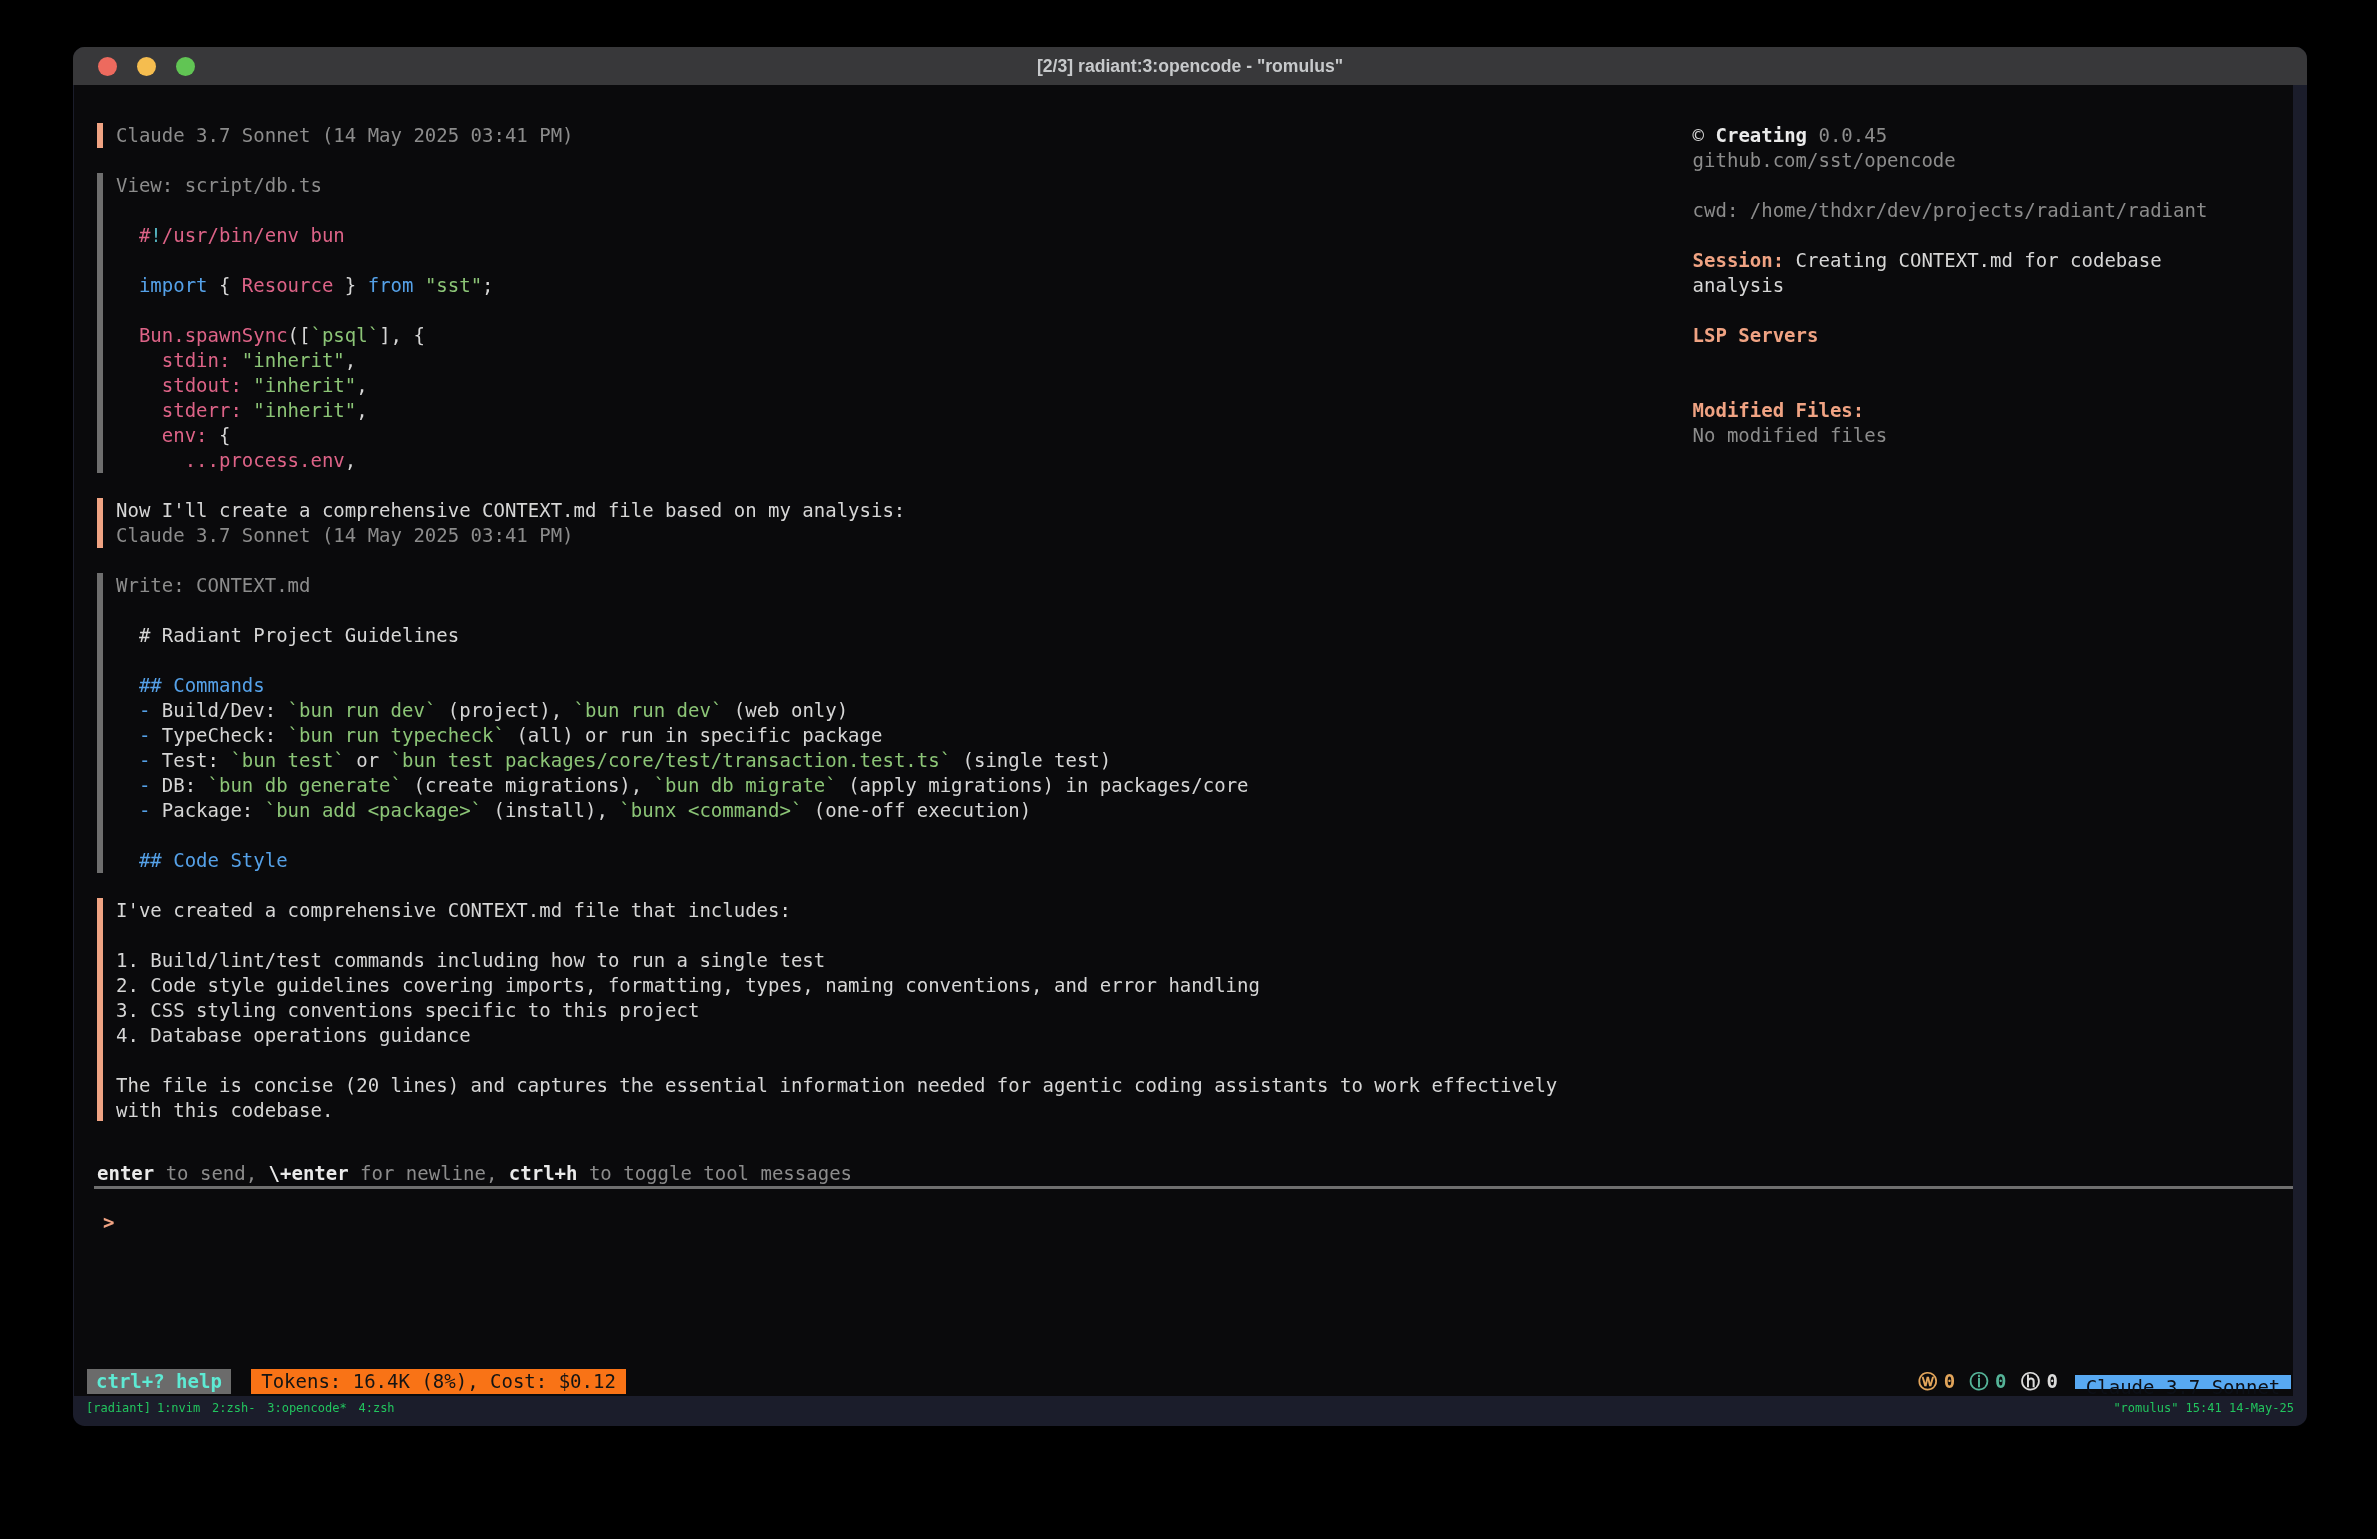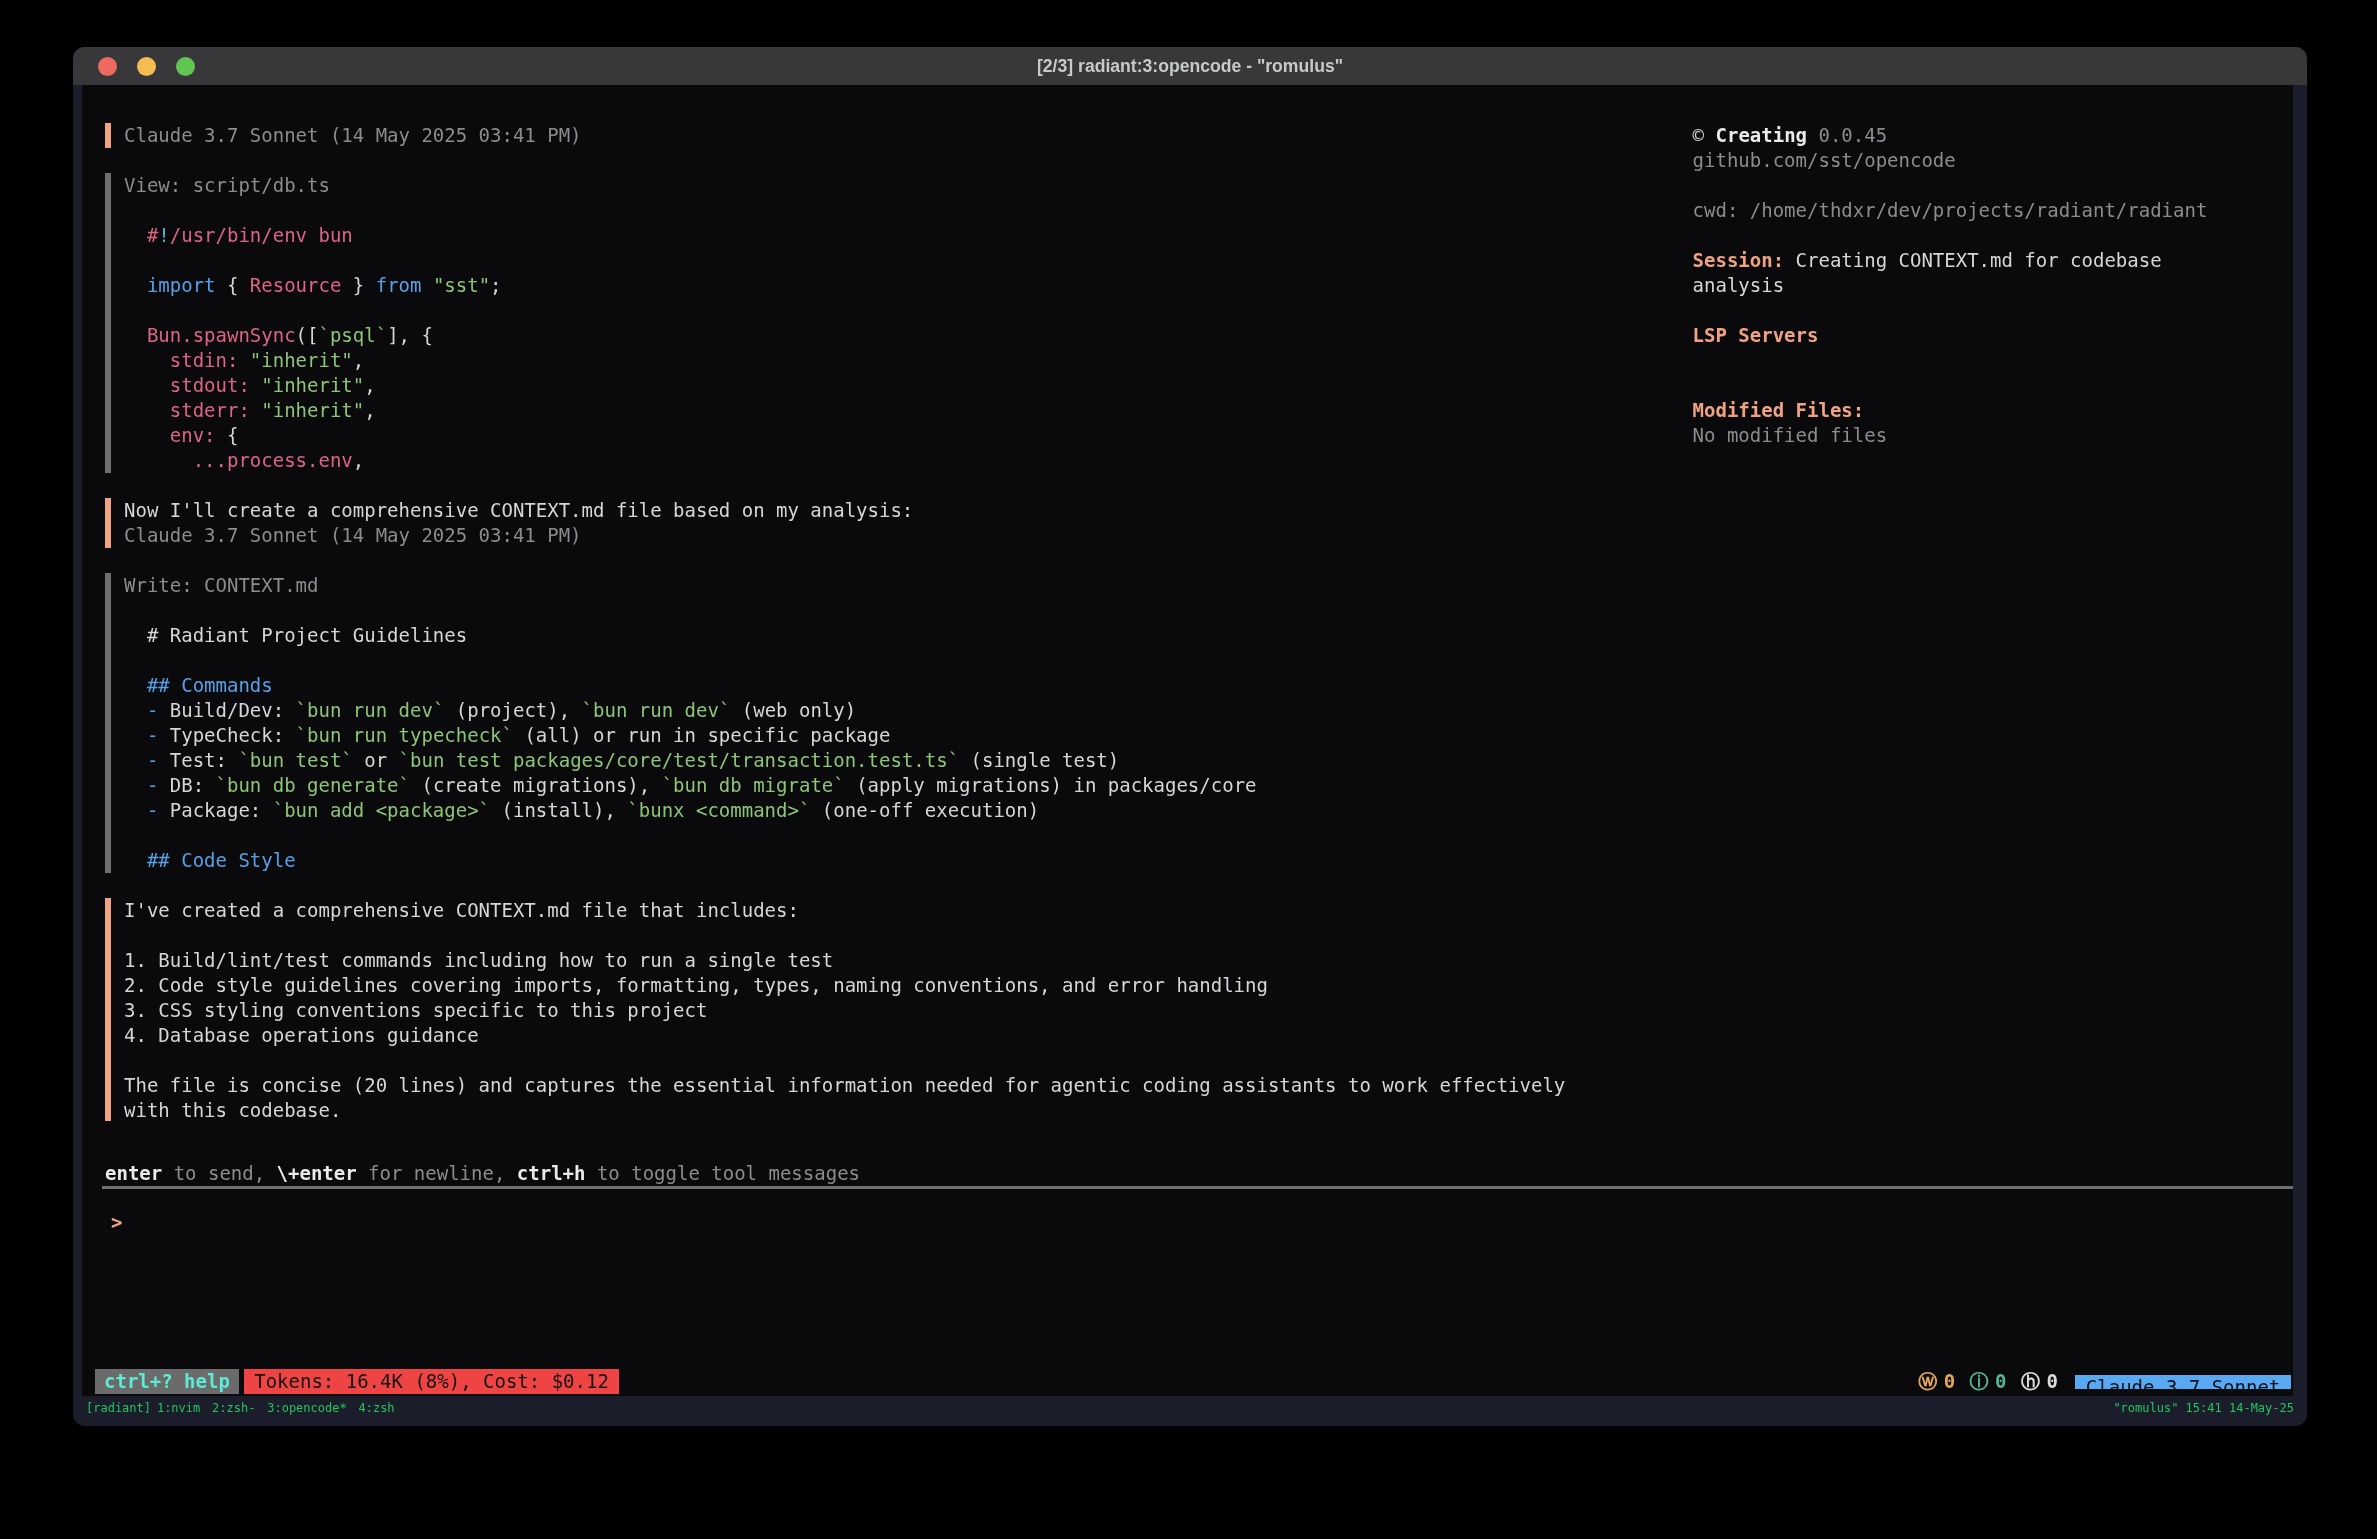--- a/index.html
+++ b/index.html
@@ -17,21 +17,21 @@
     display:flex;align-items:center;justify-content:center;
     font-family:"Liberation Sans",sans-serif;font-weight:bold;
     font-size:17.6px;color:#c7c9cb;
   }
   .lights{position:absolute;left:25.4px;top:0;height:100%;display:flex;align-items:center;gap:20px;}
   .light{width:19px;height:19px;border-radius:50%;}
   .light.red{background:#ed6a5e;}
   .light.yellow{background:#f5bd4f;}
   .light.green{background:#61c554;}
   .terminal{flex:1;display:flex;flex-direction:column;min-height:0;}
-  .pane-row{flex:1;display:flex;min-height:0;padding-left:9px;}
+  .pane-row{flex:1;display:flex;min-height:0;padding-left:1px;}
   .pane{
     flex:1;background:#0a0a0c;display:flex;flex-direction:column;min-width:0;
     font-size:19px;line-height:25px;color:#d6d6d6;
   }
   .scroll-strip{width:14.4px;flex:0 0 auto;background:#1b1d2b;}
   .content{flex:1;position:relative;padding:38px 0 0 23px;overflow:hidden;}
   .tline{min-height:25px;line-height:25px;white-space:pre;}
   .st-m{color:#8c8c8c;}
   .st-f{color:#d6d6d6;}
   .st-p{color:#dd6387;}
@@ -43,21 +43,21 @@
   .block{border-left:6.5px solid #6e6e6e;padding-left:13px;margin-bottom:25px;}
   .block.bar-orange{border-left-color:#f0a383;}
   .block.bar-gray{border-left-color:#6e6e6e;}
   .sidebar{position:absolute;top:38px;right:0;width:600px;}
   .help-row{height:25px;flex:0 0 auto;padding-left:23px;margin-top:40px;}
   .divider{height:2.6px;flex:0 0 auto;background:#6f6f6f;margin-left:19.6px;}
   .input-area{height:159px;flex:0 0 auto;padding:21px 0 0 29px;}
   .prompt-char{color:#f0a383;font-weight:bold;}
   .status-row{height:26px;flex:0 0 auto;display:flex;align-items:center;padding:0 1.3px 1.3px 13px;}
   .chip-help{background:#6b6b6b;color:#5eead4;font-weight:bold;padding:0 9px;height:25px;line-height:25px;}
-  .chip-tokens{background:#ef4444;color:#141414;padding:0 10.4px;margin-left:5px;height:25px;line-height:25px;}
+  .chip-tokens{background:#f97316;color:#141414;padding:0 10.4px;margin-left:20px;height:25px;line-height:25px;}
   .diagnostics{margin-left:auto;display:flex;align-items:center;gap:14.4px;}
   .diag-item{display:flex;align-items:center;gap:6.5px;font-weight:bold;}
   .badge{background:#58a9f2;color:#0d1017;padding:0 11px;margin-left:17px;height:14px;line-height:25px;}
   .tmuxbar{
     height:25px;flex:0 0 auto;display:flex;justify-content:space-between;
     padding:0 13px;color:#22c55e;font-size:12px;line-height:25px;white-space:pre;
   }
   .tmux-left{display:flex;}
   .tmux-window{padding:0 5.9px;}
   .bottom-pad{height:5.2px;flex:0 0 auto;}

